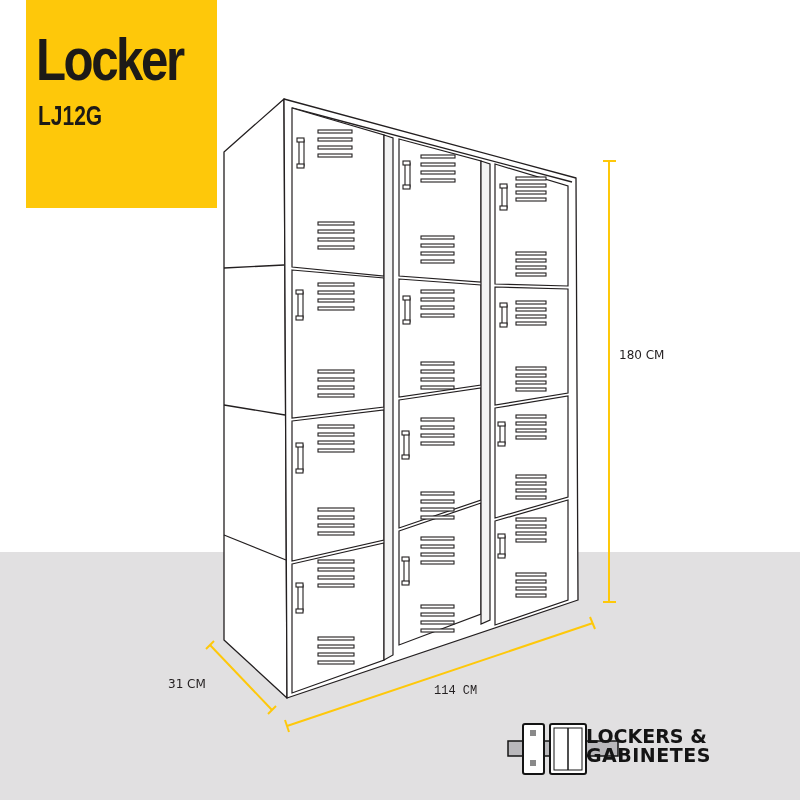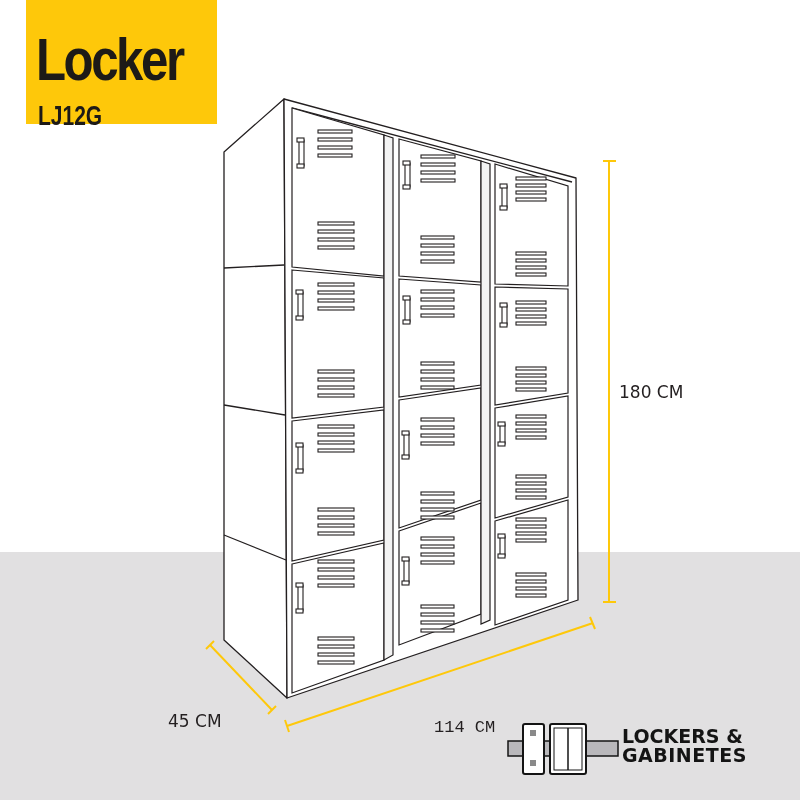--- a/index.html
+++ b/index.html
@@ -1,23 +1,23 @@
 <!DOCTYPE html>
 <html><head>
 <meta charset="utf-8">
 <style>
   html,body{margin:0;padding:0;}
   body{width:800px;height:800px;position:relative;overflow:hidden;background:#ffffff;font-family:"Liberation Sans",sans-serif;}
   .floor{position:absolute;left:0;top:552px;width:800px;height:248px;background:#e1e0e1;}
-  .badge{position:absolute;left:26px;top:0;width:191px;height:124px;background:#fec80a;}
+  .badge{position:absolute;left:26px;top:0;width:191px;height:208px;background:#fec80a;}
   .badge .title{position:absolute;left:10px;top:30px;font-family:"Liberation Sans",sans-serif;font-weight:bold;font-size:60px;letter-spacing:-3px;color:#1d1a17;transform:scaleX(0.82);transform-origin:left top;line-height:1;}
   .badge .model{position:absolute;left:12px;top:102px;font-weight:bold;font-size:28px;color:#1d1a17;transform:scaleX(0.75);transform-origin:left top;line-height:1;}
   svg.art{position:absolute;left:0;top:0;}
-  .dim{position:absolute;font-family:"DejaVu Sans",sans-serif;font-size:17px;color:#231f20;margin-top:34px;}
-  .brand{position:absolute;left:622px;top:727px;font-family:"DejaVu Sans",sans-serif;font-weight:bold;color:#141414;line-height:19px;font-size:19px;}
+  .dim{position:absolute;font-family:"DejaVu Sans",sans-serif;font-size:12px;color:#231f20;}
+  .brand{position:absolute;left:586px;top:727px;font-family:"DejaVu Sans",sans-serif;font-weight:bold;color:#141414;line-height:19px;font-size:19px;}
   .brand .l2{font-weight:bold;letter-spacing:0.5px;}
 </style>
 </head>
 <body>
 
 <div class="floor"></div>
 
 <div class="badge">
   <div class="title">Locker</div>
   <div class="model">LJ12G</div>
@@ -272,18 +272,18 @@
         <line x1="530" y1="735" x2="536" y2="735"></line>
         <line x1="530" y1="761" x2="536" y2="761"></line>
         <line x1="530" y1="763" x2="536" y2="763"></line>
         <line x1="530" y1="765" x2="536" y2="765"></line>
       </g>
   </g>
 </svg>
 
 <div class="dim" style="left:619px;top:348px;">180 CM</div>
 <div class="dim" style="left:434px;top:684px;font-family:Liberation Mono, monospace;">114 CM</div>
-<div class="dim" style="left:168px;top:677px;">45 CM</div>
+<div class="dim" style="left:168px;top:677px;">31 CM</div>
 
 <div class="brand">
   <div>LOCKERS &amp;</div>
   <div class="l2">GABINETES</div>
 </div>
 
 </body></html>

